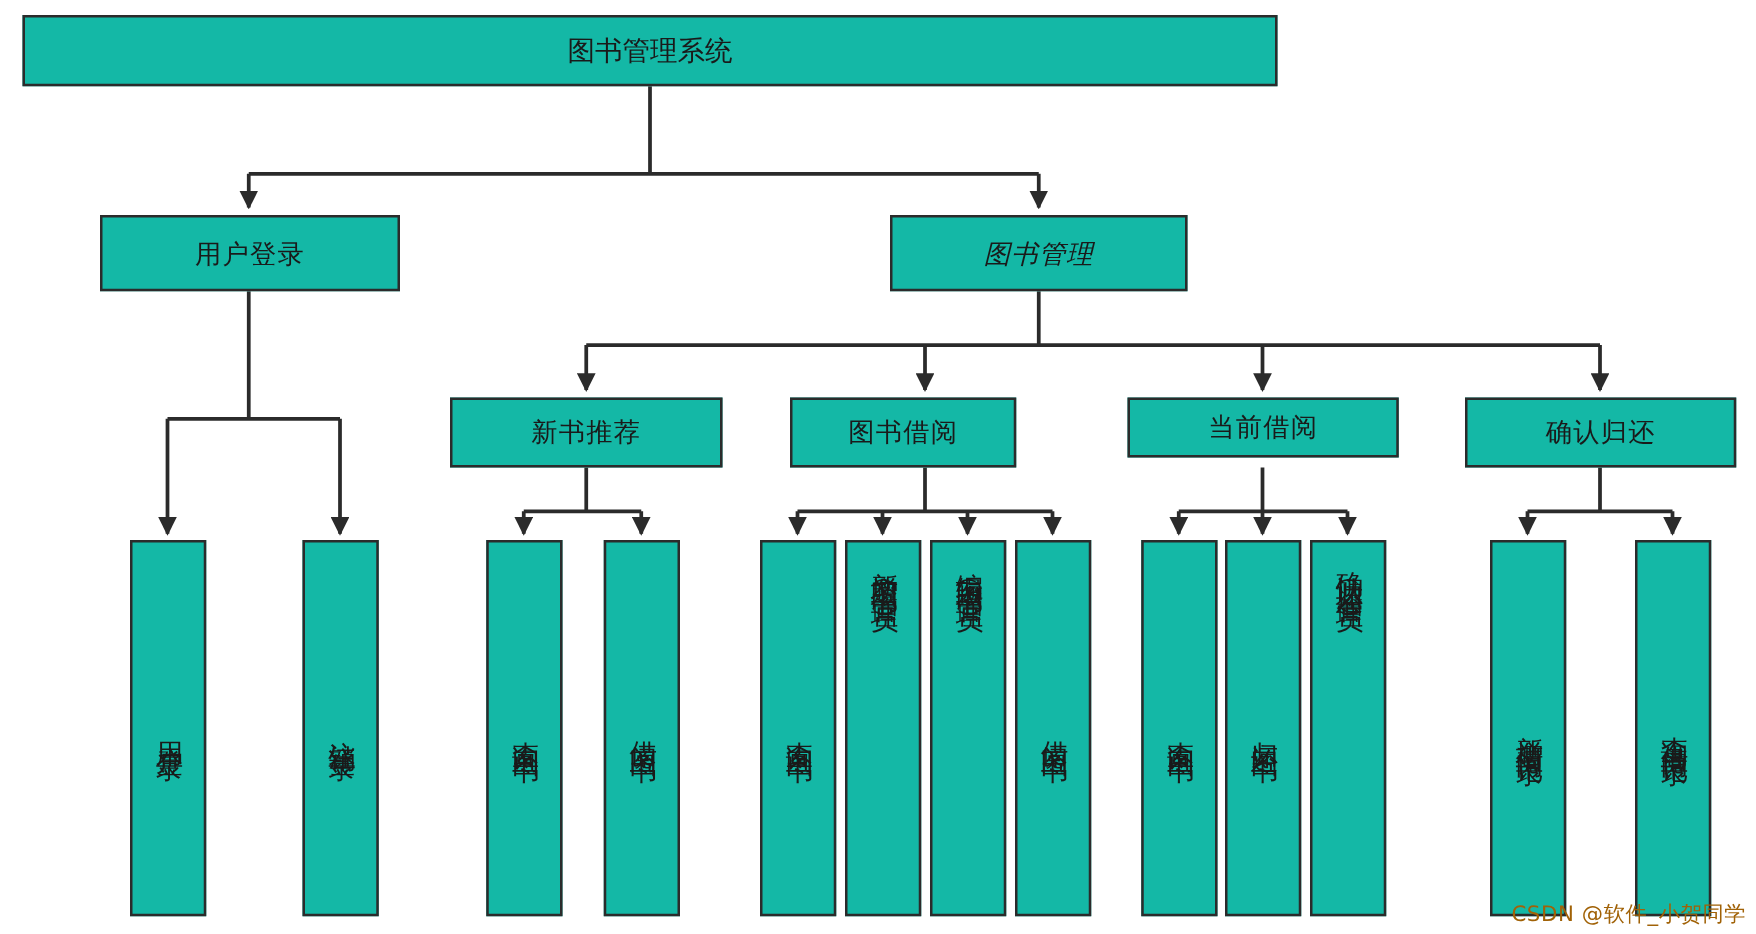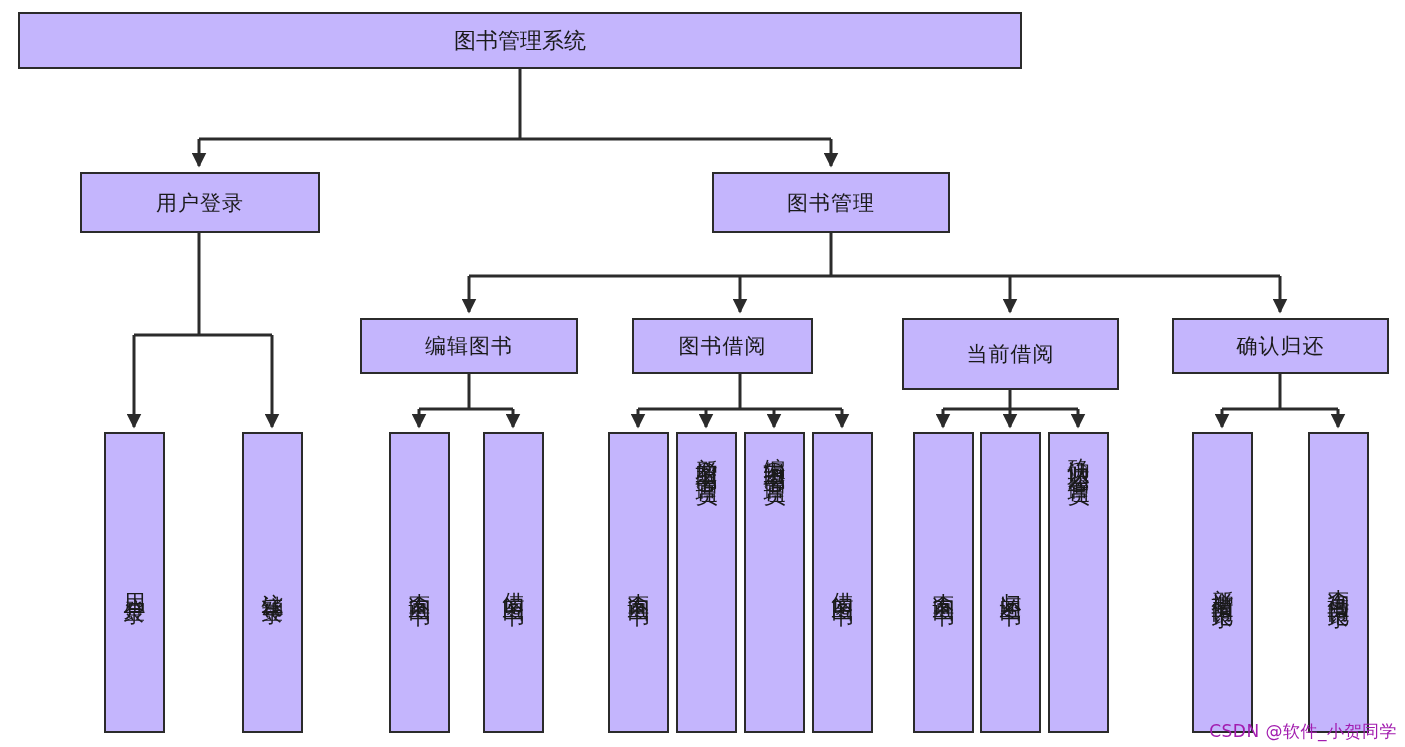--- a/index.html
+++ b/index.html
@@ -1,31 +1,31 @@
 <!DOCTYPE html>
 <html><head>
 <meta charset="utf-8">
 <style>
   html,body{margin:0;padding:0;background:#ffffff;}
   body{width:1405px;height:747px;overflow:hidden;
        font-family:"DejaVu Sans","Liberation Sans",sans-serif;}
   #diagram{position:relative;width:1405px;height:747px;background:#fff;}
   svg{position:absolute;left:0;top:0;}
 
-  .node{position:absolute;box-sizing:border-box;background:#c4b5fd;
+  .node{position:absolute;box-sizing:border-box;background:#14b8a6;
         border:2px solid #2b2b2b;display:flex;align-items:center;
         justify-content:center;color:#1a1a1a;}
   .node.h{font-size:21px;letter-spacing:1px;}
   .node.root{font-size:22px;}
   .node.v{writing-mode:vertical-rl;text-orientation:upright;
           font-size:22px;letter-spacing:4px;line-height:1;
           justify-content:flex-start;align-items:center;padding-top:6px;}
   .node.v.mid{justify-content:center;padding-top:0;}
 
-  #watermark{position:absolute;right:8px;bottom:4px;color:#a21caf;
+  #watermark{position:absolute;right:8px;bottom:4px;color:#a16207;
              font-size:17px;letter-spacing:.5px;pointer-events:none;
              font-family:"DejaVu Sans","Liberation Sans",sans-serif;}
 </style>
 </head>
 <body>
 
 <div id="diagram">
 
   <svg width="1405" height="747">
     <defs>
@@ -73,25 +73,25 @@
       <path d="M 1280 374 L 1280 409"></path>
       <path d="M 1222 409 L 1338 409"></path>
       <path d="M 1222 409 L 1222 427" marker-end="url(#arw)"></path>
       <path d="M 1338 409 L 1338 427" marker-end="url(#arw)"></path>
     </g>
   </svg>
 
   <div class="node root" style="left:18px;top:12px;width:1004px;height:57px;">图书管理系统</div>
 
   <div class="node h" style="left:80px;top:172px;width:240px;height:61px;">用户登录</div>
-  <div class="node h" style="left:712px;top:172px;width:238px;height:61px;">图书管理</div>
+  <div class="node h" style="left:712px;top:172px;width:238px;height:61px;font-style:italic;">图书管理</div>
 
-  <div class="node h" style="left:360px;top:318px;width:218px;height:56px;">编辑图书</div>
+  <div class="node h" style="left:360px;top:318px;width:218px;height:56px;">新书推荐</div>
   <div class="node h" style="left:632px;top:318px;width:181px;height:56px;">图书借阅</div>
-  <div class="node h" style="left:902px;top:318px;width:217px;height:72px;">当前借阅</div>
+  <div class="node h" style="left:902px;top:318px;width:217px;height:48px;">当前借阅</div>
   <div class="node h" style="left:1172px;top:318px;width:217px;height:56px;">确认归还</div>
 
   <div class="node v mid" style="left:104px;top:432px;width:61px;height:301px;">用户登录</div>
   <div class="node v mid" style="left:242px;top:432px;width:61px;height:301px;">注销登录</div>
 
   <div class="node v mid" style="left:389px;top:432px;width:61px;height:301px;">查询图书</div>
   <div class="node v mid" style="left:483px;top:432px;width:61px;height:301px;">借阅图书</div>
 
   <div class="node v mid" style="left:608px;top:432px;width:61px;height:301px;">查询图书</div>
   <div class="node v" style="left:676px;top:432px;width:61px;height:301px;">新增图书（管理员）</div>

